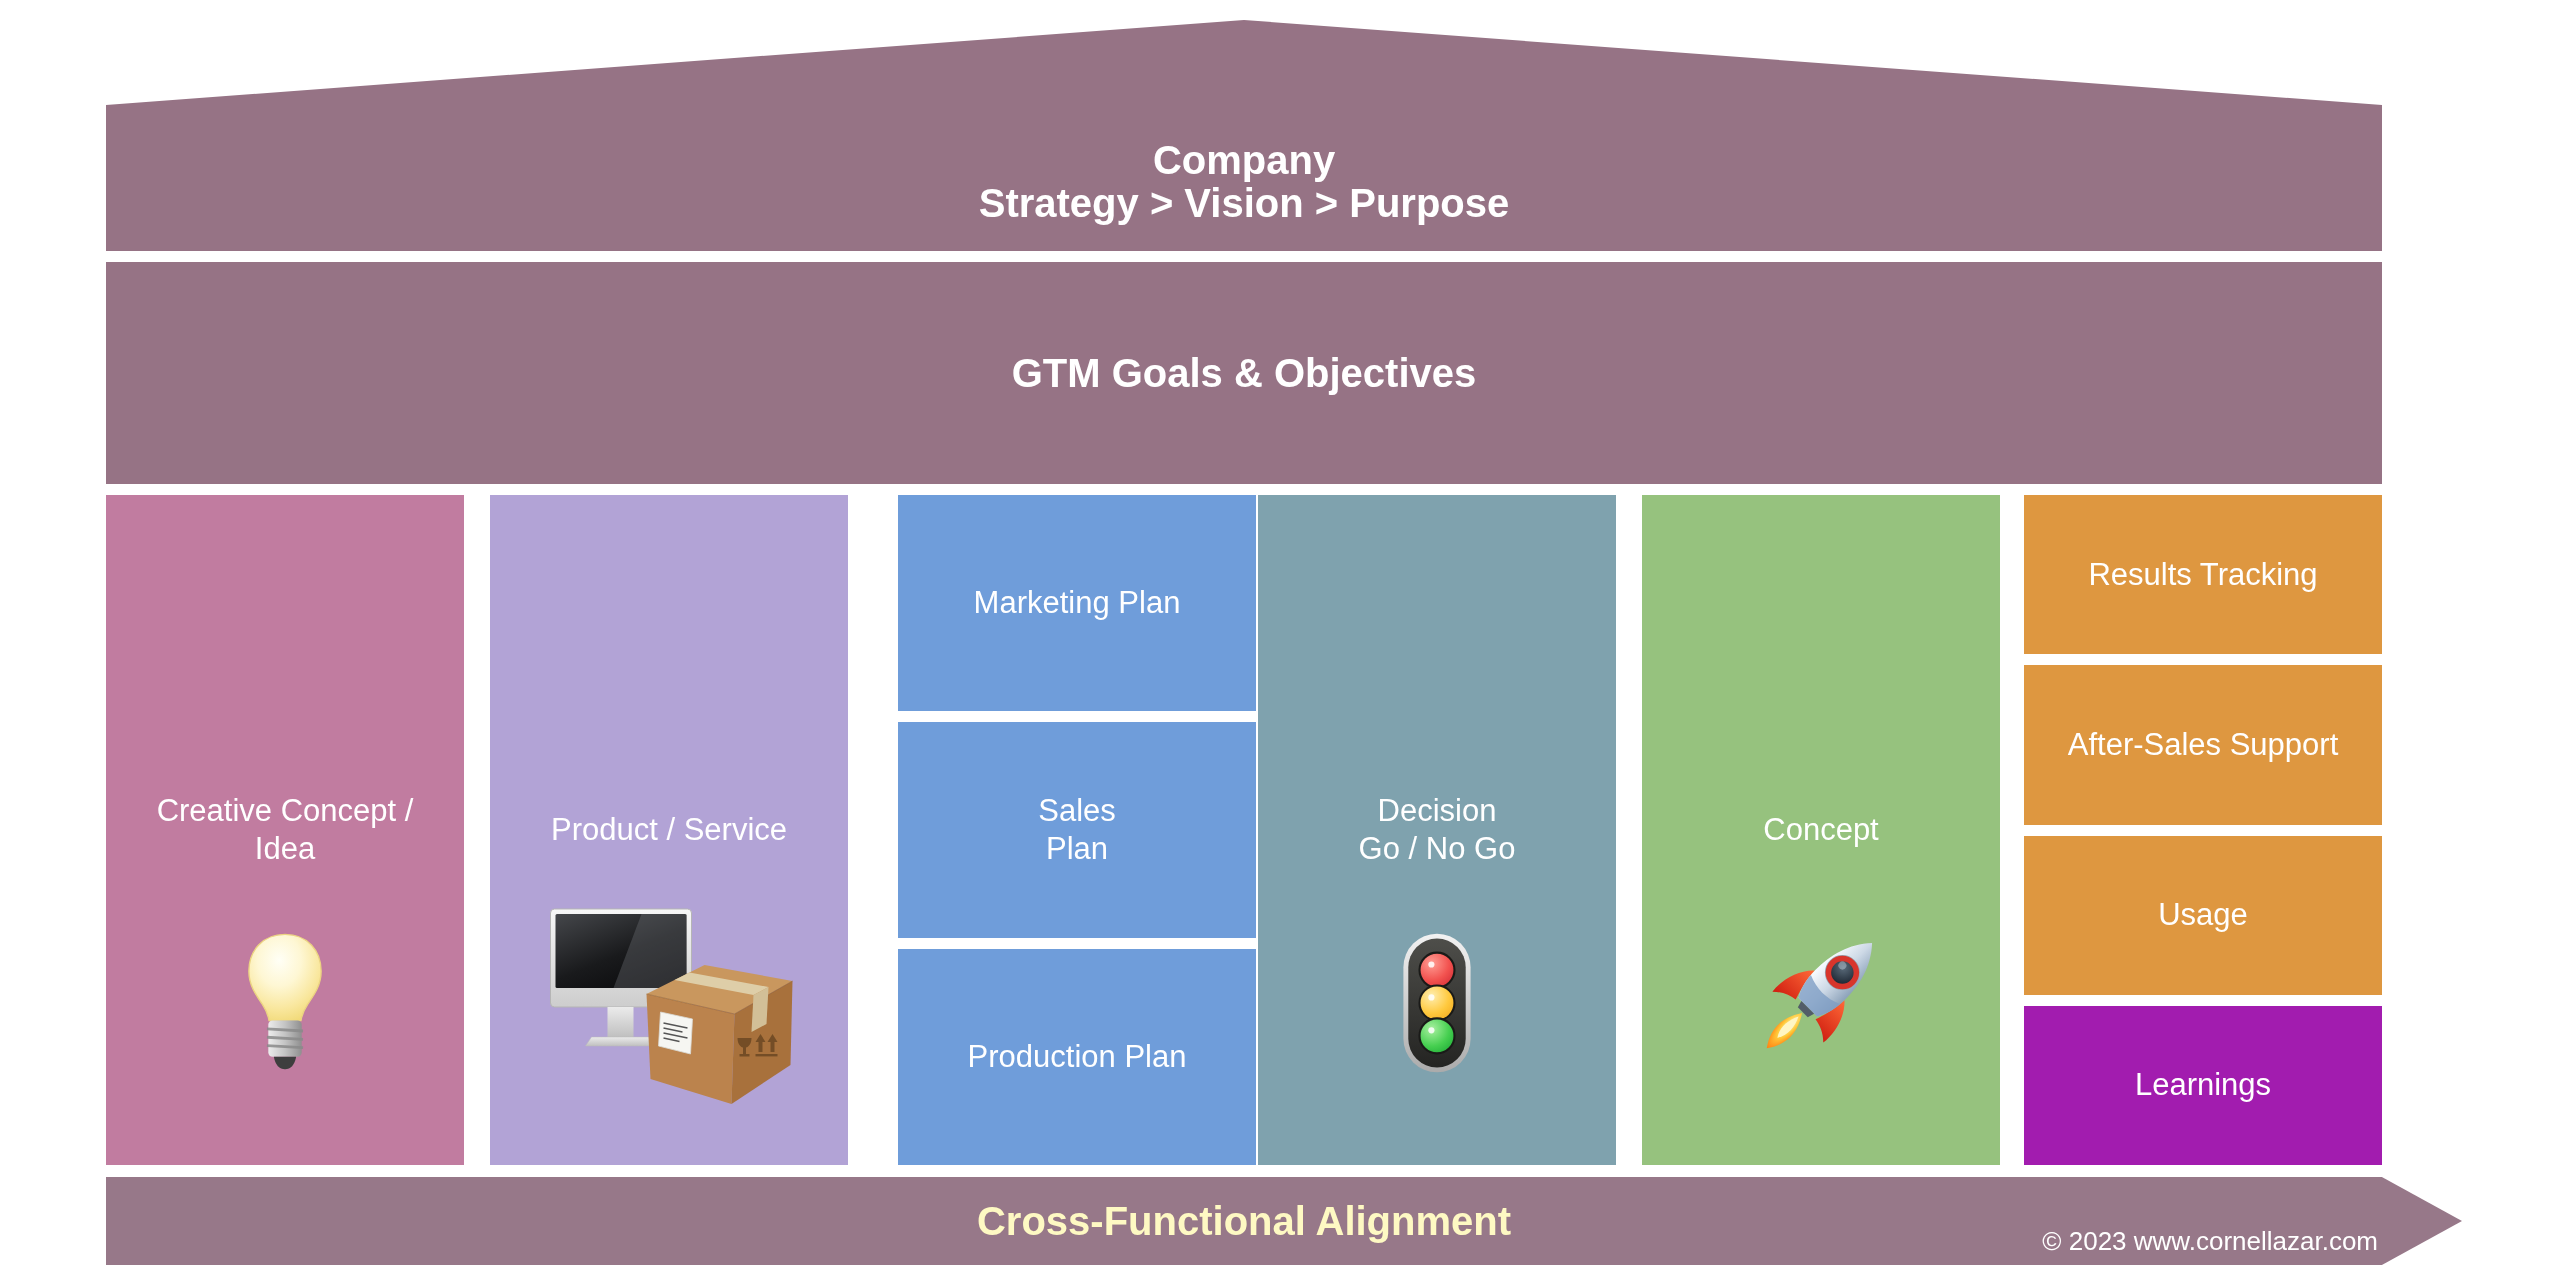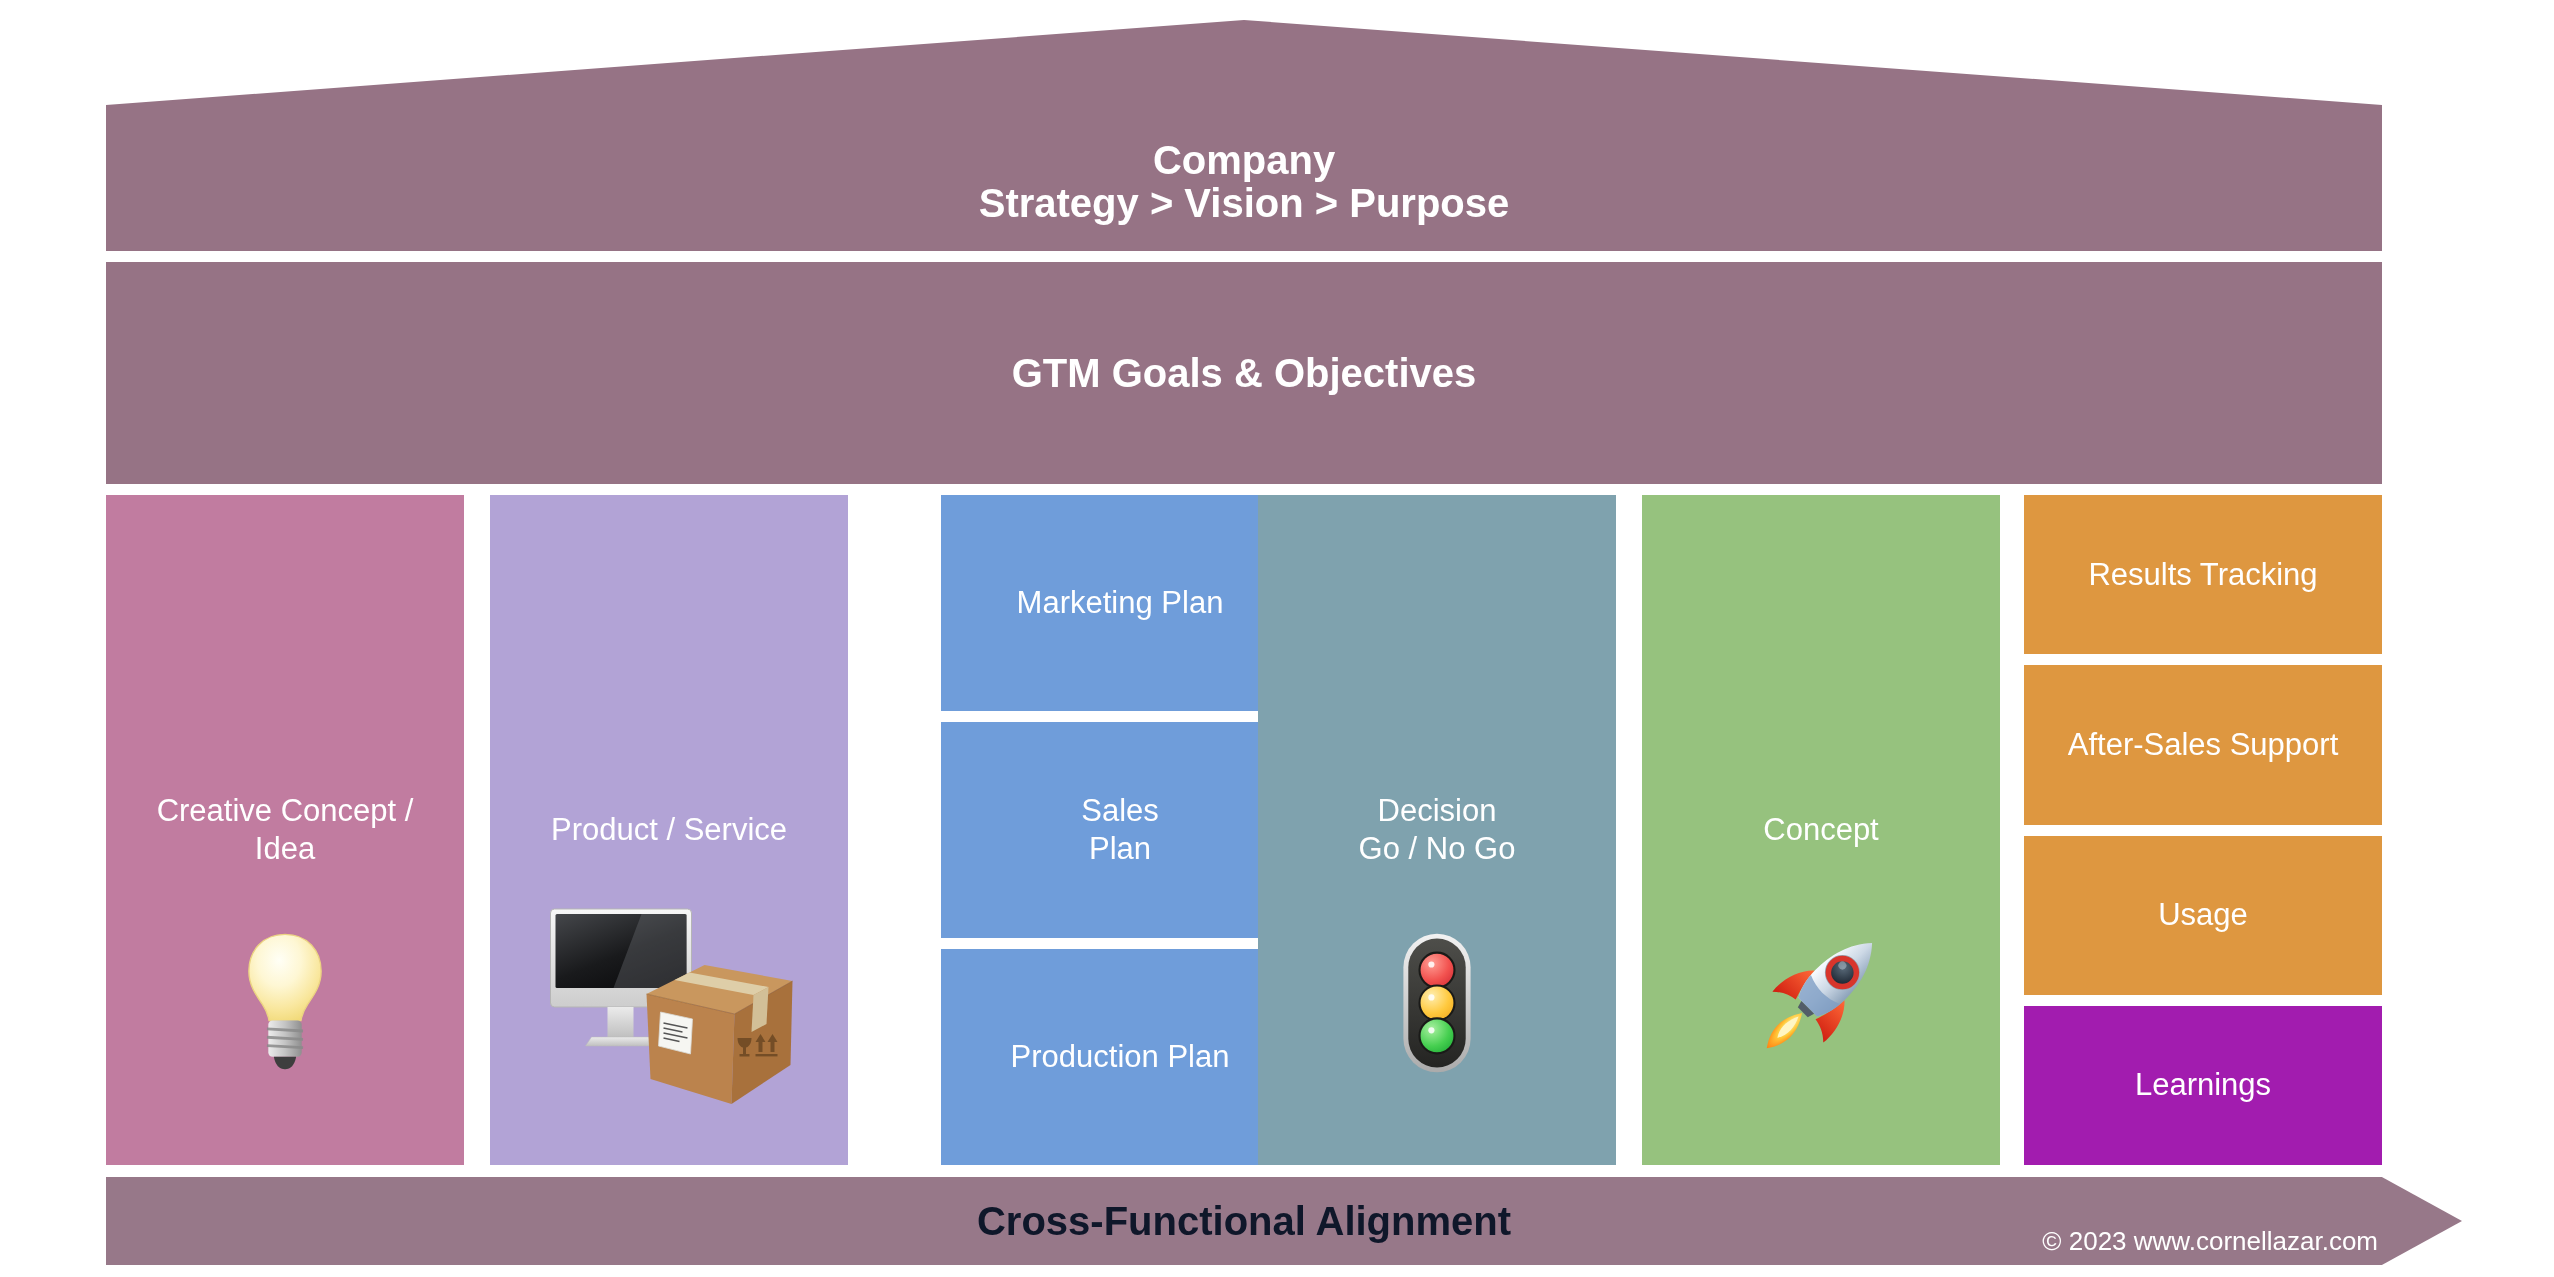--- a/index.html
+++ b/index.html
@@ -28,21 +28,21 @@
          text-align:center;white-space:pre-line;}
   .col-label{position:absolute;left:0;right:0;top:0;height:100%;
          display:flex;align-items:center;justify-content:center;}
   .col-icon{position:absolute;left:50%;transform:translateX(-50%);}
 
   
   .arrow{position:absolute;left:106px;top:1177px;width:2356px;height:88px;
          clip-path:polygon(0 0,96.6% 0,100% 50%,96.6% 100%,0 100%);}
   .arrow-label{position:absolute;left:0;top:0;width:2276px;height:88px;
          display:flex;align-items:center;justify-content:center;
-         color:#0f172a;font-size:40px;font-weight:700;}
+         color:#fef9c3;font-size:40px;font-weight:700;}
   .copyright{position:absolute;right:84px;bottom:8px;color:#ffffff;font-size:26px;}
 </style>
 </head>
 <body>
 
 <div class="canvas">
 
   <div class="house" style="background-color: rgb(150, 115, 133);">
     <div class="house-line">Company</div>
     <div class="house-line">Strategy &gt; Vision &gt; Purpose</div>
@@ -122,21 +122,21 @@
           <path d="M93,86 L107,86 C107,92 104,95 101.5,95.5 L101.5,102 L105,102 L105,104.5
                    L95,104.5 L95,102 L98.5,102 L98.5,95.5 C96,95 93,92 93,86 Z"></path>
           <path d="M114,100 L118,100 L118,90 L121,90 L116,82 L111,90 L114,90 Z"></path>
           <path d="M126,100 L130,100 L130,90 L133,90 L128,82 L123,90 L126,90 Z"></path>
           <rect x="111" y="102" width="22" height="2.4"></rect>
         </g>
       </g>
     </svg>
   </div>
 
-  <div class="stack" style="left:917px;padding-left:24px;">
+  <div class="stack" style="left:874px;padding-left:24px;">
     <div class="sub" style="background-color: rgb(111, 157, 218);">
       <div class="sub-label">Marketing Plan</div>
     </div>
     <div class="sub" style="background-color: rgb(111, 157, 218);">
       <div class="sub-label">Sales
 Plan</div>
     </div>
     <div class="sub" style="background-color: rgb(111, 157, 218);">
       <div class="sub-label">Production Plan</div>
     </div>

